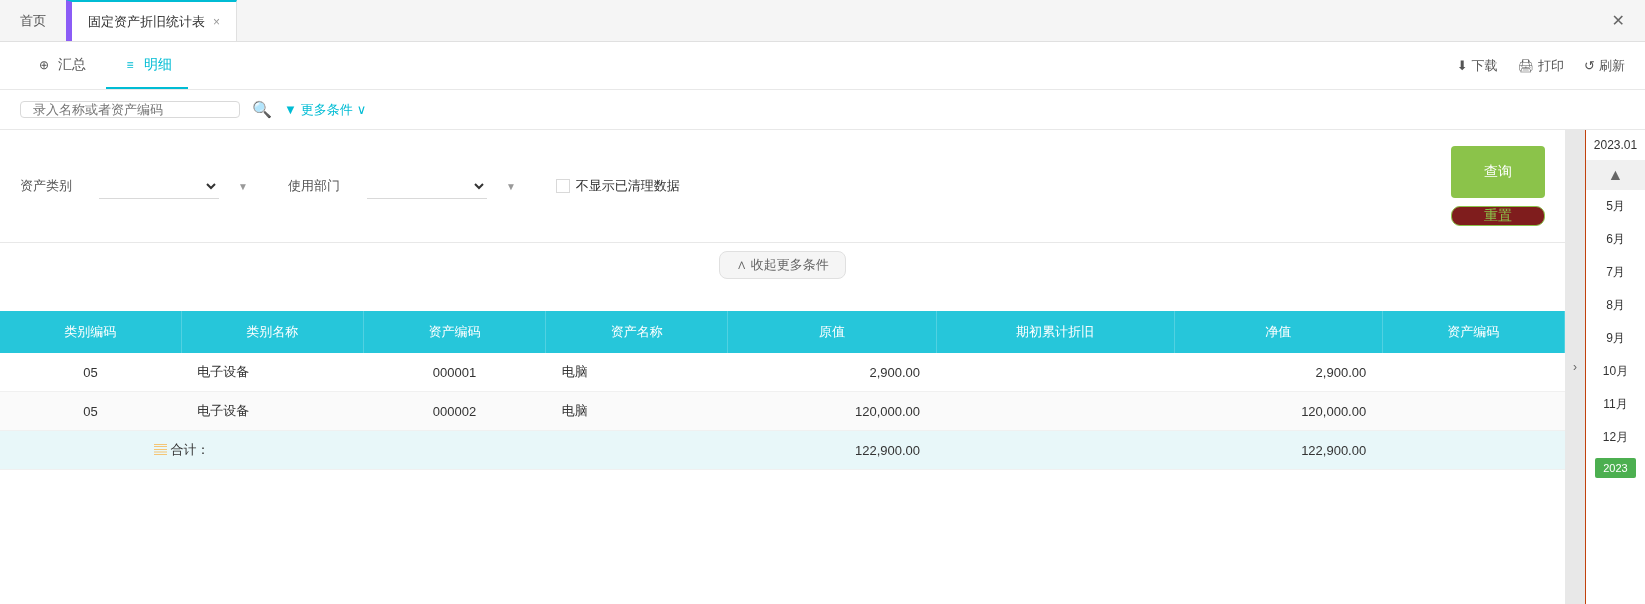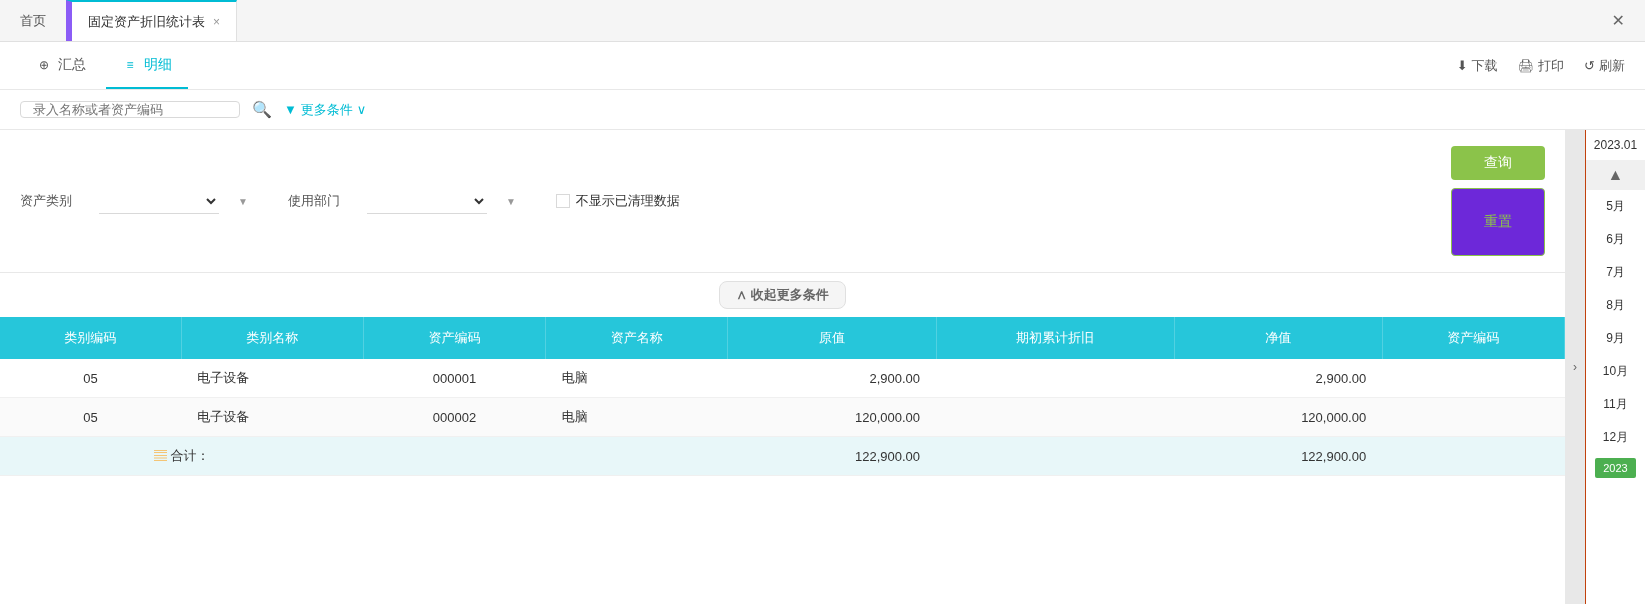--- a/index.html
+++ b/index.html
@@ -39,30 +39,30 @@
 
     
     .filter-section { padding: 16px 20px; background: #fff; border-bottom: 1px solid #e8e8e8; }
     .filter-row { display: flex; align-items: center; gap: 40px; flex-wrap: wrap; }
     .filter-item { display: flex; align-items: center; gap: 19px; }
     .filter-label { font-size: 13px; color: #555; min-width: 60px; }
     .filter-select { border: none; border-bottom: 1px solid #d9d9d9; padding: 4px 8px; font-size: 13px; min-width: 120px; outline: none; background: transparent; cursor: pointer; color: #333; }
     .filter-select-arrow { color: #999; font-size: 10px; }
     .checkbox-item { display: flex; align-items: center; gap: 6px; }
     .checkbox-box { width: 14px; height: 14px; border: 1px solid #d9d9d9; display: inline-block; background: #fff; }
-    .btn-query { background: #8bc34a; color: #fff; border: none; padding: 8px 32px; border-radius: 4px; font-size: 14px; cursor: pointer; }
-    .btn-reset { background: #6d28d9; color: #8bc34a; border: 1px solid #8bc34a; padding: 24px 32px; border-radius: 4px; font-size: 14px; cursor: pointer; }
+    .btn-query { background: #8bc34a; color: #fff; border: none; padding: 17px 32px; border-radius: 4px; font-size: 14px; cursor: pointer; }
+    .btn-reset { background: #7f1d1d; color: #8bc34a; border: 1px solid #8bc34a; padding: 0 32px; border-radius: 9px; font-size: 14px; cursor: pointer; }
     .btn-group { display: flex; flex-direction: column; gap: 8px; margin-left: auto; }
 
     
     .collapse-bar { display: flex; justify-content: center; padding: 8px 0; background: #fff; }
-    .collapse-btn { display: flex; align-items: center; gap: 4px; color: #666; font-size: 13px; cursor: pointer; background: #f5f5f5; border: 1px solid #e0e0e0; padding: 4px 16px; border-radius: 8px; font-weight: bold; }
-
-    
-    .table-container { flex: 1; overflow: auto; }
+    .collapse-btn { display: flex; align-items: center; gap: 4px; color: #666; font-size: 13px; cursor: pointer; background: #f5f5f5; border: 1px solid #e0e0e0; padding: 4px 16px; border-radius: 8px; }
+
+    
+    .table-container { flex: 1; overflow: auto; margin-top: 24px; }
     table { width: 100%; border-collapse: collapse; }
     thead tr th { background: #26c6da; color: #fff; padding: 12px 16px; font-size: 13px; font-weight: normal; text-align: center; border-right: 1px solid rgba(255,255,255,0.2); white-space: nowrap; }
     tbody tr td { padding: 10px 16px; border-bottom: 1px solid #f0f0f0; font-size: 13px; text-align: center; }
     tbody tr:nth-child(even) { background: #fafafa; }
     tbody tr.total-row { background: #e8f7f9; }
     .text-right { text-align: right !important; }
     .text-left { text-align: left !important; }
 
     .content-wrapper { display: flex; flex: 1; overflow: hidden; }
     .main-area { flex: 1; display: flex; flex-direction: column; overflow: hidden; }

